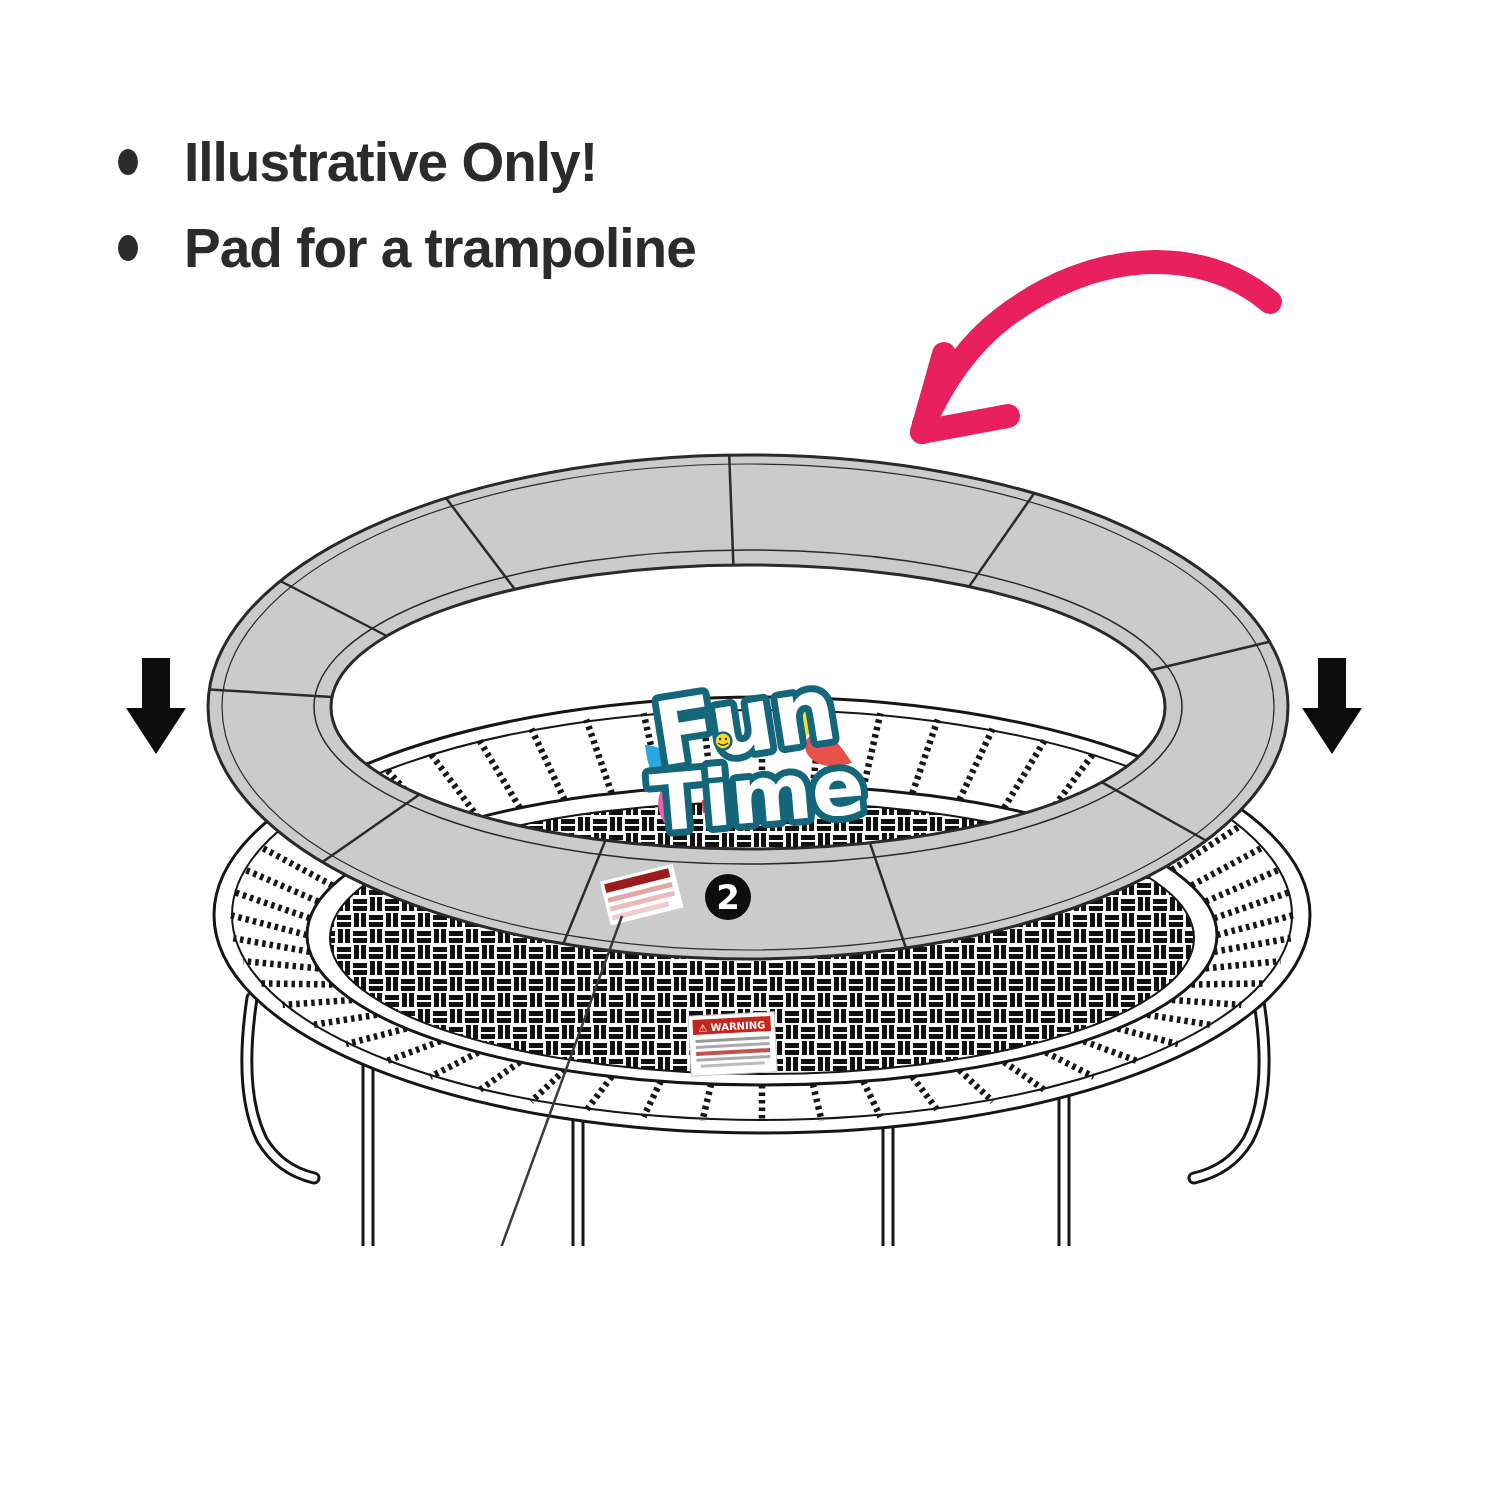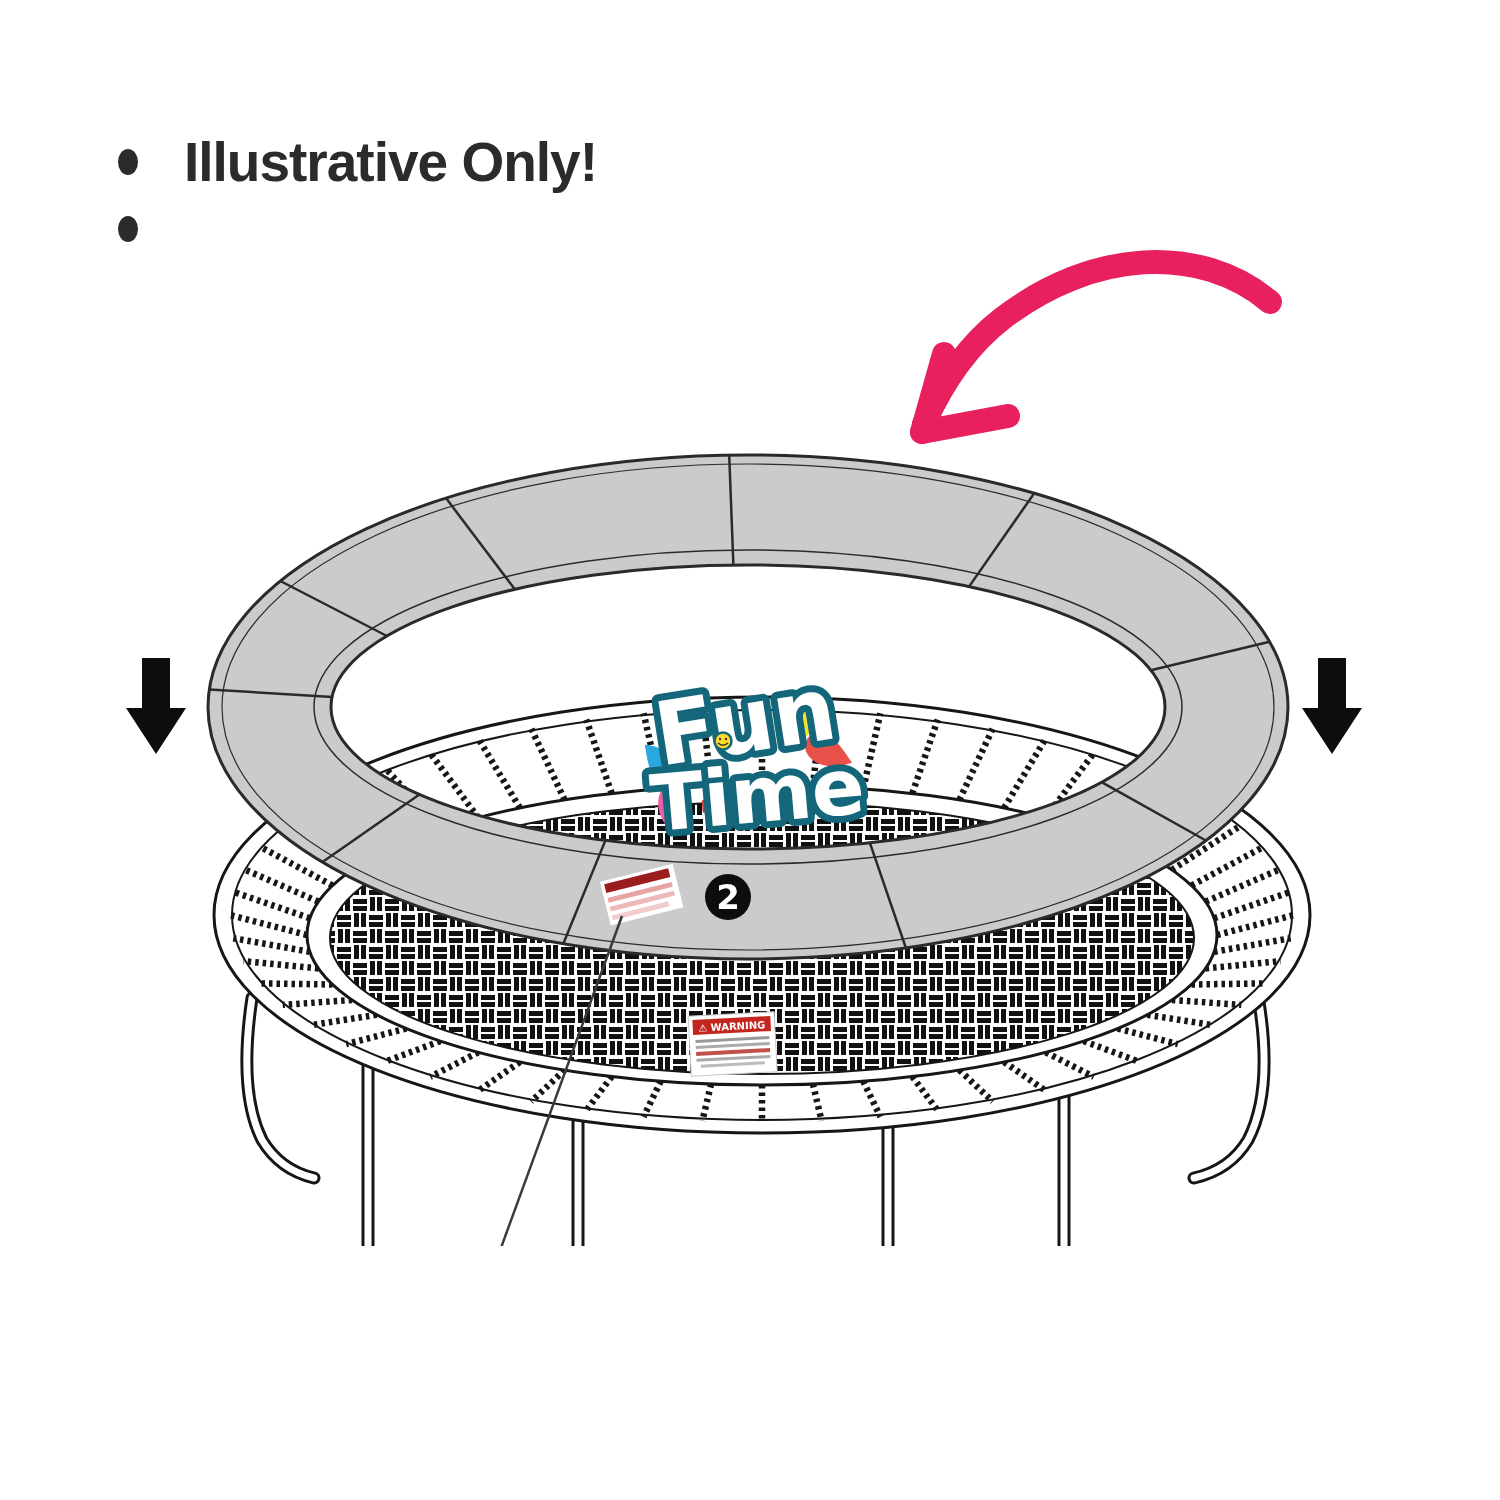--- a/index.html
+++ b/index.html
@@ -24,20 +24,21 @@
 
 <div class="page">
 
   <div class="bullet-list">
     <div class="bullet-row">
       <span class="bullet-dot"></span>
       <span class="bullet-text">Illustrative Only!</span>
     </div>
     <div class="bullet-row">
       <span class="bullet-dot"></span>
+      <span class="bullet-text">Pad for a trampoline</span>
     </div>
   </div>
 
   <svg class="illustration" width="1500" height="1500" viewBox="0 0 1500 1500" xmlns="http://www.w3.org/2000/svg">
 
     <defs>
 
       <pattern id="weave" width="32" height="32" patternUnits="userSpaceOnUse">
         <rect width="32" height="32" fill="#ffffff"></rect>
 

